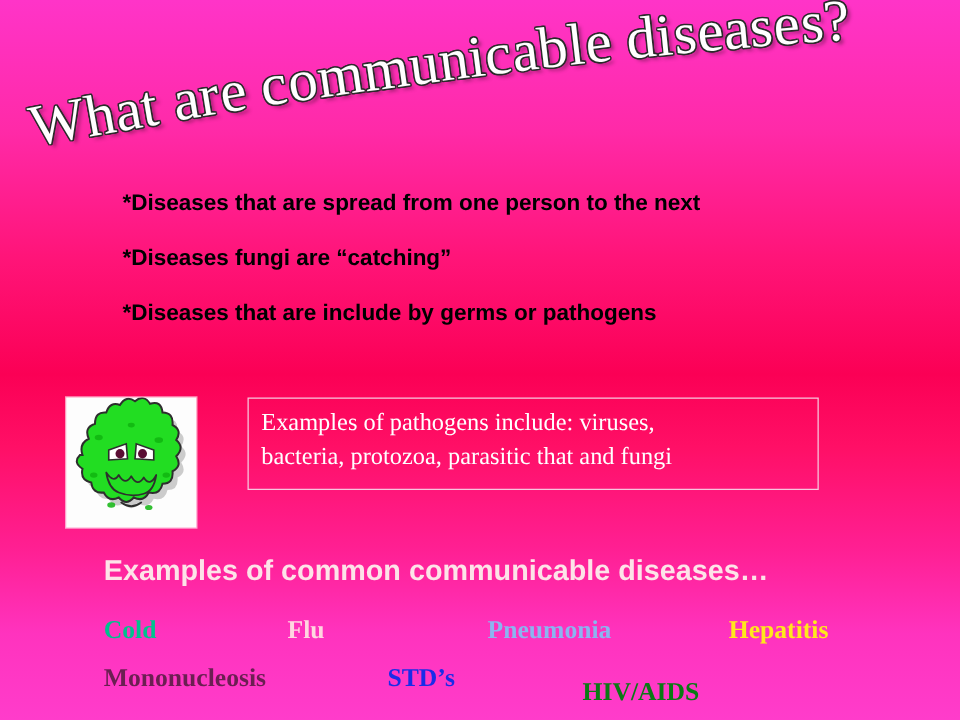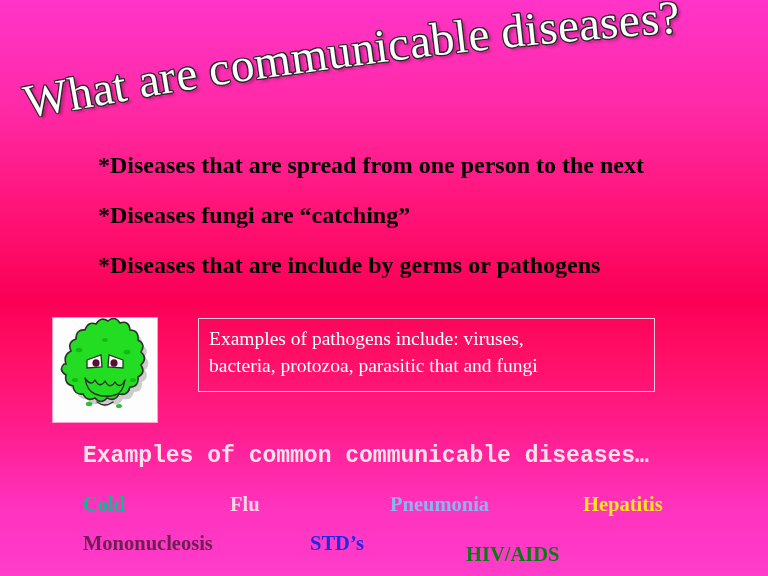--- a/index.html
+++ b/index.html
@@ -67,22 +67,22 @@
   }
 
   
   #bullets {
     position: absolute;
     left: 98px;
     top: 153px;
     width: 640px;
   }
   .bullet-line {
-    font-family: Liberation Serif, serif;
-    font-size: 24px;
+    font-family: Liberation Sans, sans-serif;
+    font-size: 18px;
     font-weight: bold;
     color: #000000;
     line-height: 1;
     margin-bottom: 26px;
     white-space: nowrap;
   }
 
   
   #germ-frame {
     position: absolute;
@@ -116,21 +116,21 @@
     color: #ffffff;
     line-height: 1.38;
     white-space: nowrap;
   }
 
   
   #examples-heading {
     position: absolute;
     left: 83px;
     top: 443px;
-    font-family: Liberation Mono, monospace;
+    font-family: Liberation Sans, sans-serif;
     font-size: 23px;
     font-weight: bold;
     color: #fde3e8;
     white-space: nowrap;
   }
 
   
   .disease-row {
     position: absolute;
     left: 0;

